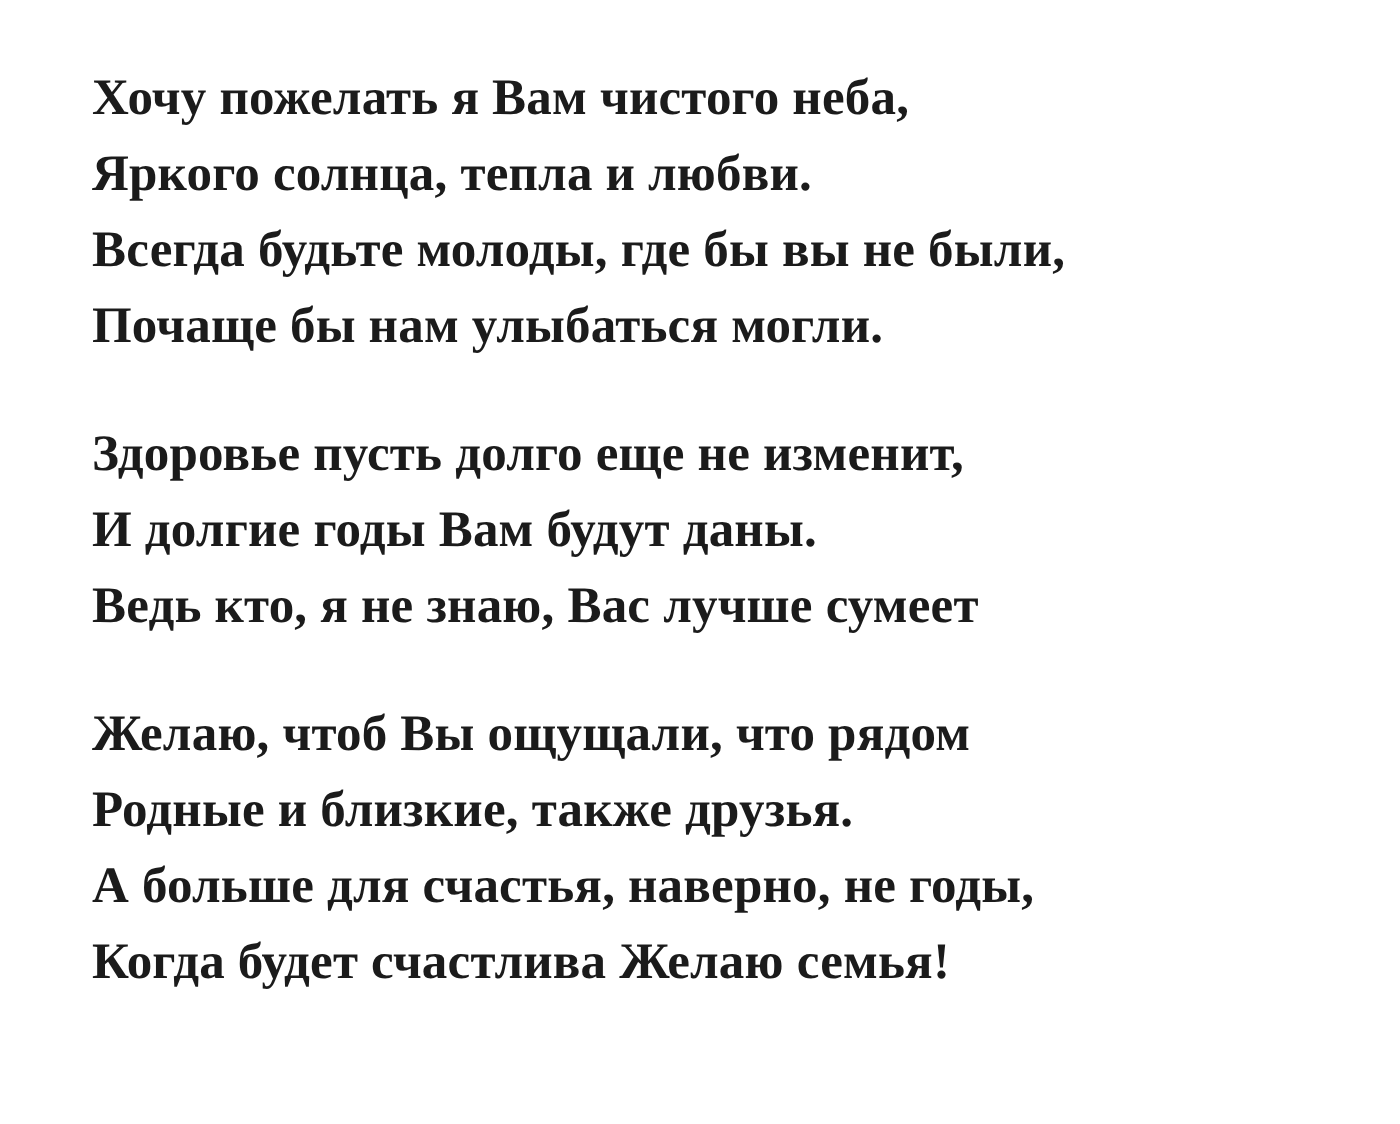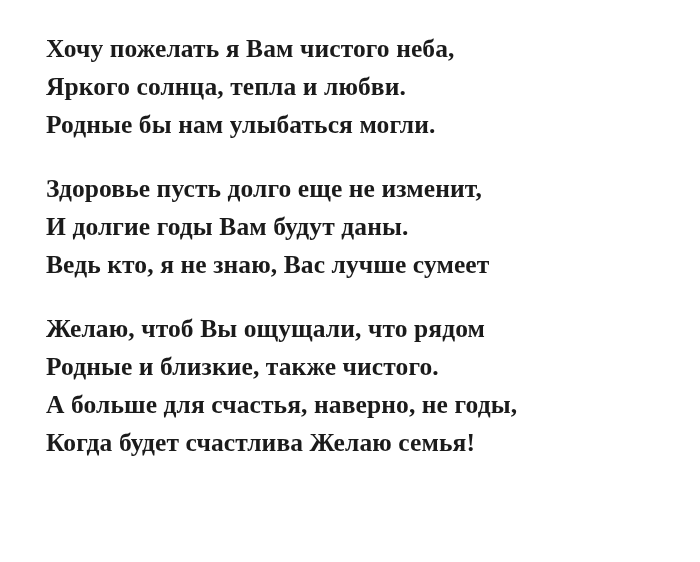--- a/index.html
+++ b/index.html
@@ -40,29 +40,30 @@
   }
 </style>
 </head>
 <body>
 
 <div class="page">
 
   <div class="stanza">
     <div class="line">Хочу пожелать я Вам чистого неба,</div>
     <div class="line">Яркого солнца, тепла и любви.</div>
-    <div class="line">Родные бы нам улыбаться могли.</div>
+    <div class="line">Всегда будьте молоды, где бы вы не были,</div>
+    <div class="line">Почаще бы нам улыбаться могли.</div>
   </div>
 
   <div class="stanza">
     <div class="line">Здоровье пусть долго еще не изменит,</div>
     <div class="line">И долгие годы Вам будут даны.</div>
     <div class="line">Ведь кто, я не знаю, Вас лучше сумеет</div>
   </div>
 
   <div class="stanza">
     <div class="line">Желаю, чтоб Вы ощущали, что рядом</div>
-    <div class="line">Родные и близкие, также чистого.</div>
+    <div class="line">Родные и близкие, также друзья.</div>
     <div class="line">А больше для счастья, наверно, не годы,</div>
     <div class="line">Когда будет счастлива Желаю семья!</div>
   </div>
 
 </div>
 
 </body></html>

